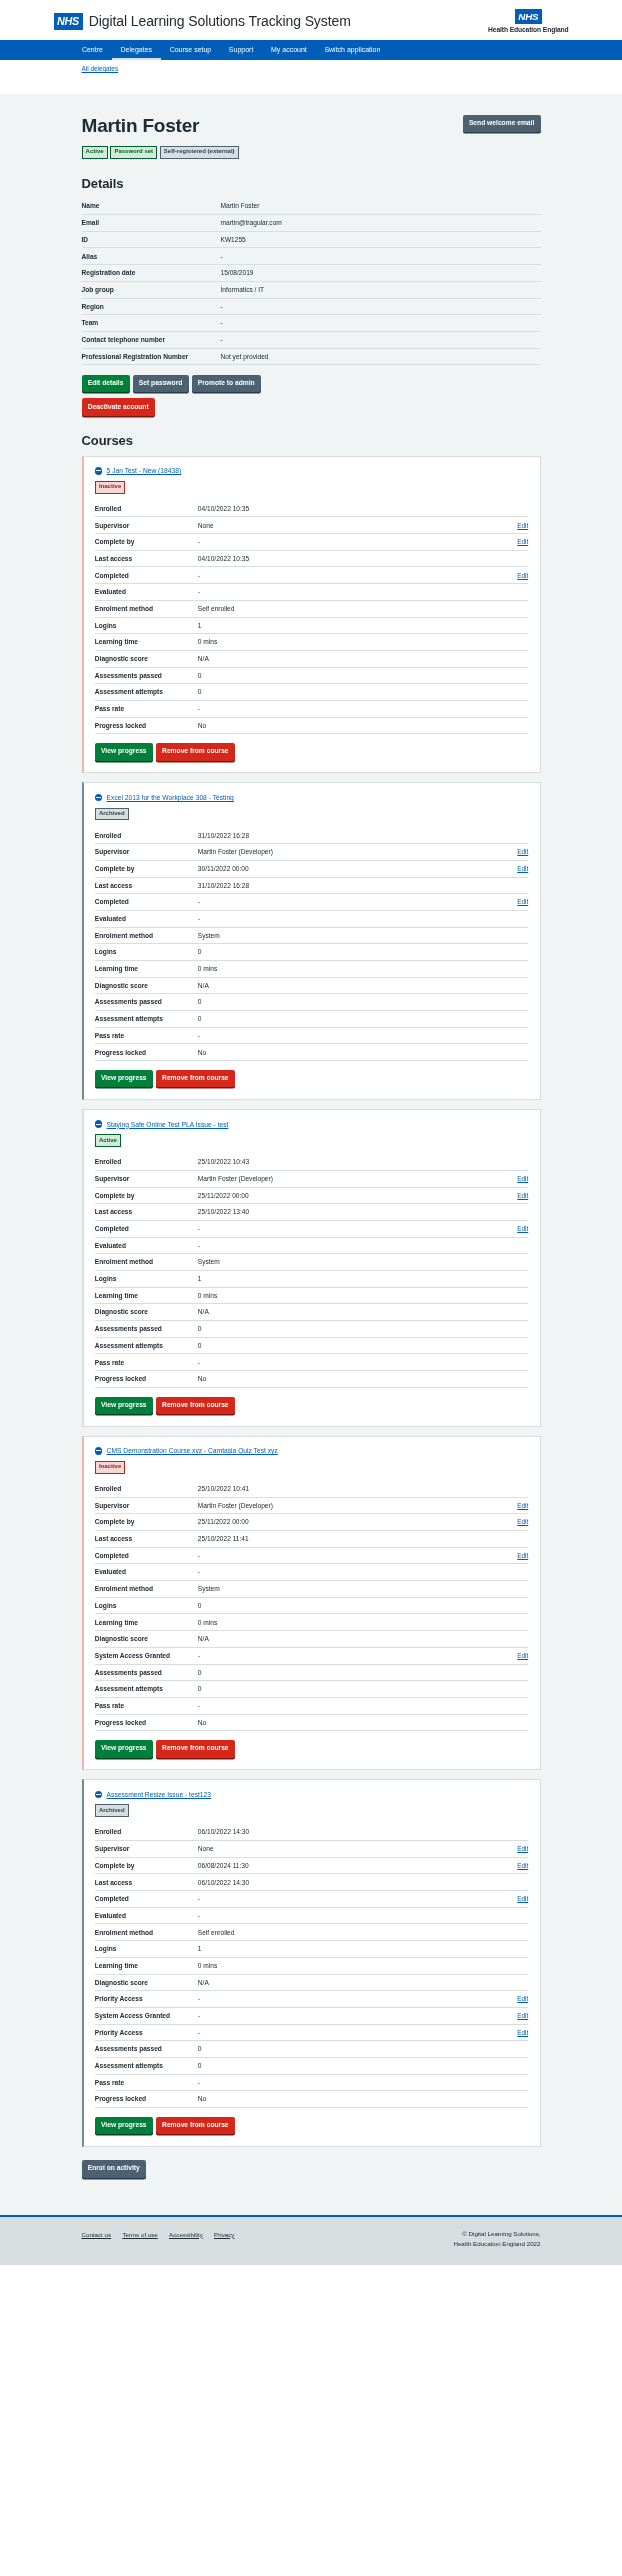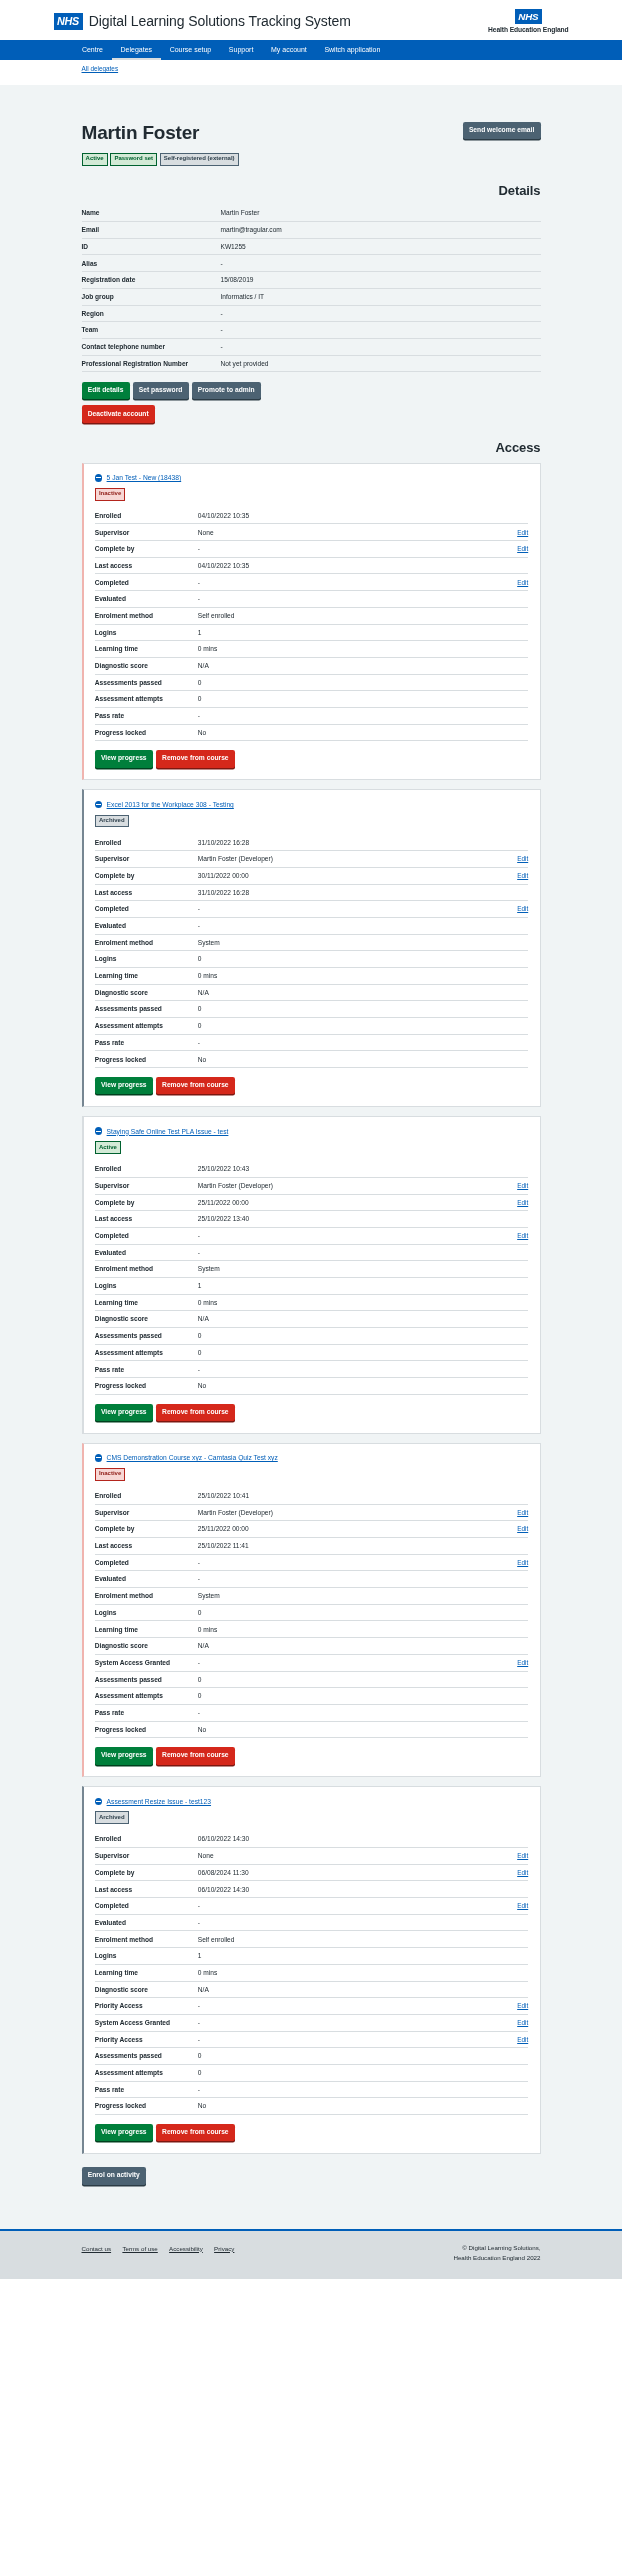--- a/index.html
+++ b/index.html
@@ -80,21 +80,21 @@
     font-size: 6.4px;
     text-decoration: underline;
     cursor: pointer;
   }
 
   
   .page {
     background: #f0f4f5;
     padding: 0 0 21.6px 0;
   }
-  .page-inner { width: 515px; margin: 7px auto; padding: 16px 28px; }
+  .page-inner { width: 515px; margin: 16px auto; padding: 0 28px; }
 
   .page-head {
     display: flex; align-items: flex-start; justify-content: space-between;
     padding-top: 20.6px;
   }
   h1.page-title {
     font-size: 19px;
     font-weight: 700;
     margin: 0;
     letter-spacing: -0.2px;
@@ -131,21 +131,20 @@
   }
   .tag-green { background: #d3ead6; border-color: #00612f; color: #00612f; }
   .tag-grey  { background: #d8dde0; border-color: #4c6272; color: #2c3e4a; }
   .tag-red   { background: #f7d7d5; border-color: #b4251d; color: #8e1a14; }
 
   h2.section-title {
     font-size: 13px;
     font-weight: 700;
     margin: 17.5px 0 7.2px 0;
     letter-spacing: -0.1px;
-    text-align: right;
   }
 
   
   .detail-list { margin-top: 4.1px; }
   .detail-row {
     display: flex;
     align-items: flex-start;
     padding: 4.1px 0 4.6px 0;
     border-bottom: 0.5px solid #d8dde0;
     font-size: 6.6px;
@@ -314,21 +313,21 @@
         </div>
       </div>
     <div class="btn-row" id="details-actions">
         <button class="btn btn-green">Edit details</button>
         <button class="btn btn-grey">Set password</button>
         <button class="btn btn-grey">Promote to admin</button>
         <div style="flex-basis: 100%;"></div>
         <button class="btn btn-red">Deactivate account</button>
       </div>
 
-    <h2 class="section-title">Access</h2>
+    <h2 class="section-title">Courses</h2>
     <div id="courses-container">
         <div class="course-card status-inactive">
           <div class="course-head">
             <span class="icon-blocked"></span>
             <a class="course-link">5 Jan Test - New (18438)</a>
           </div>
           <div class="course-tag-wrap"><span class="tag tag-red">Inactive</span></div>
           <div class="detail-list course-list">
             <div class="detail-row">
               <div class="detail-key">Enrolled</div>

